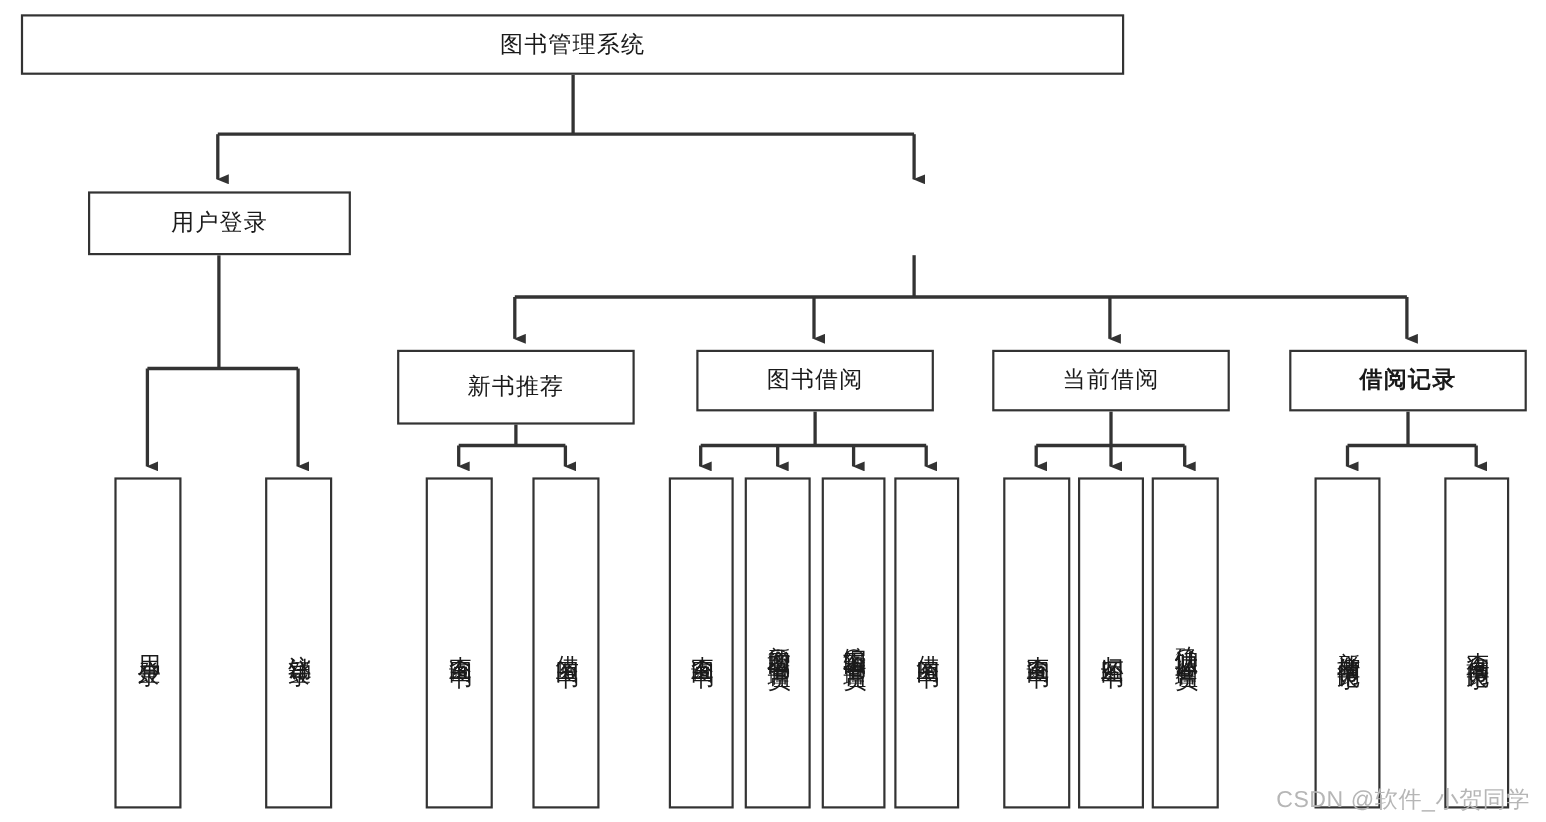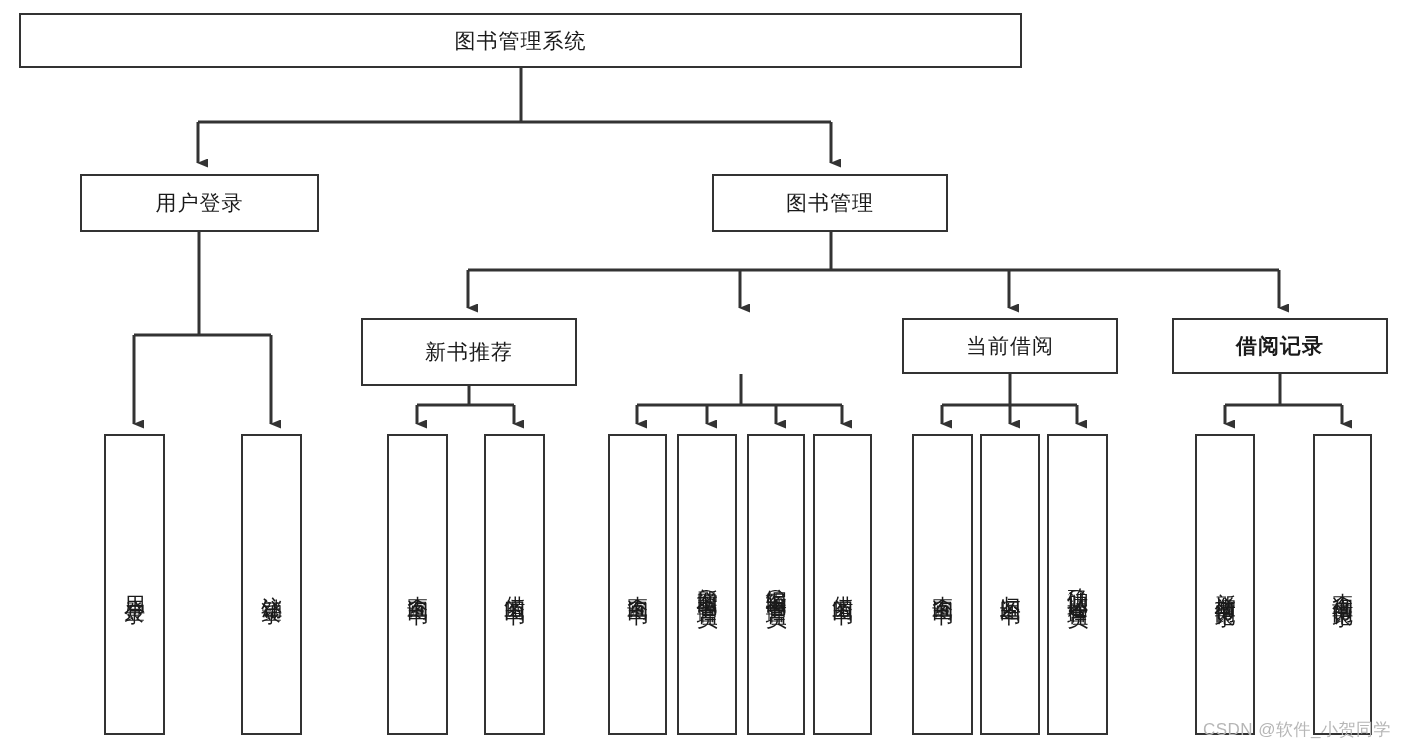--- a/index.html
+++ b/index.html
@@ -54,21 +54,21 @@
     display: block;
     text-align: center;
   }
   .node-root {
     font-size: 22px;
   }
   #watermark {
     position: absolute;
     right: 14px;
     bottom: 6px;
-    font-size: 17px;
+    font-size: 21px;
     color: #b6b6b6;
     letter-spacing: 0.5px;
     white-space: nowrap;
   }
 </style>
 </head>
 <body>
 
 <div id="diagram-root">
 
@@ -122,26 +122,26 @@
     </g>
   </svg>
 
   <div class="node horiz node-root" style="left:19px; top:13px; width:1003px; height:55px;">
     <span class="label">图书管理系统</span>
   </div>
 
   <div class="node horiz" style="left:80px; top:174px; width:239px; height:58px;">
     <span class="label">用户登录</span>
   </div>
-  <div class="node horiz" style="left:712px; top:174px; width:236px; height:58px;">
-    <span class="label">图书管理</span>
-  </div>
 
   <div class="node horiz" style="left:361px; top:318px; width:216px; height:68px;">
     <span class="label">新书推荐</span>
+  </div>
+  <div class="node horiz" style="left:633px; top:318px; width:216px; height:56px;">
+    <span class="label">图书借阅</span>
   </div>
   <div class="node horiz" style="left:902px; top:318px; width:216px; height:56px;justify-content:center;">
     <span class="label">当前借阅</span>
   </div>
   <div class="node horiz" style="left:1172px; top:318px; width:216px; height:56px;font-weight:bold;">
     <span class="label">借阅记录</span>
   </div>
 
   <div class="node vert" style="left:104px; top:434px; width:61px; height:301px;">
     <span class="label">用户登录</span>

